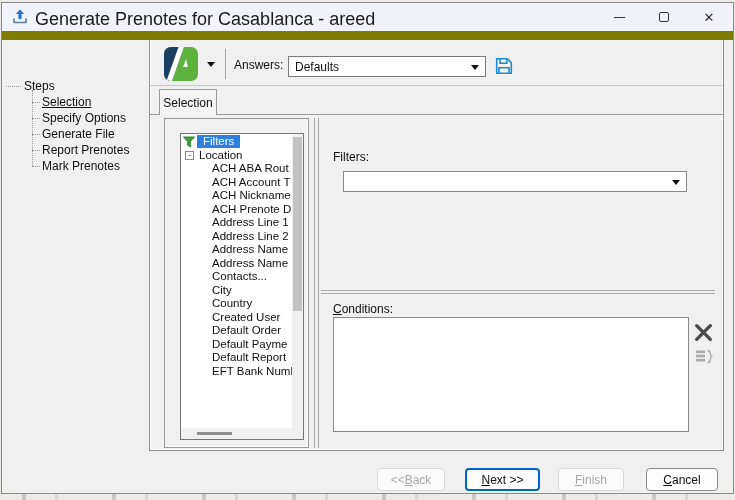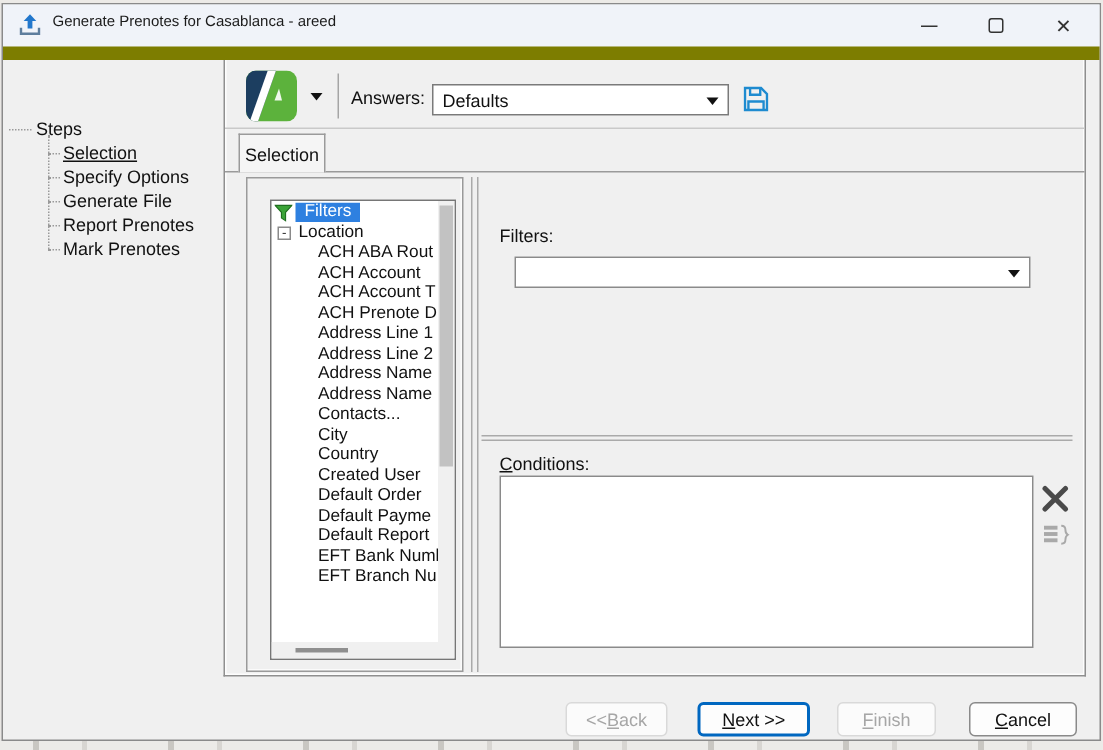--- a/index.html
+++ b/index.html
@@ -17,21 +17,21 @@
   }
 
   .window {
     position:absolute; left:1px; top:2px; width:733px; height:492px;
     background:#f0f0f0; border:1px solid #8a8a8a;
   }
 
   
   .titlebar { position:absolute; left:0; top:0; right:0; height:28px; background:#f0f3f9; }
   .title-icon { position:absolute; left:10px; top:6px; width:16px; height:16px; }
-  .title-text { position:absolute; left:33px; top:6px; font-size:10px; color:#1b1b1b; white-space:nowrap; }
+  .title-text { position:absolute; left:33px; top:6px; font-size:18px; color:#1b1b1b; white-space:nowrap; }
   .winbtn { position:absolute; top:0; width:34px; height:28px; display:flex; align-items:center; justify-content:center; color:#333; }
   .winbtn.min  { left:600px; }
   .winbtn.max  { left:645px; }
   .winbtn.close{ left:690px; }
   .glyph-min { width:11px; height:1px; background:#333; display:block; }
   .glyph-max { width:10px; height:10px; border:1.2px solid #333; border-radius:2px; display:block; }
   .glyph-close { font-size:13px; line-height:1; }
 
   .accent-bar { position:absolute; left:0; top:28px; right:0; height:9px; }
 
@@ -213,26 +213,26 @@
               <span class="flabel sel" style="background: rgb(46, 128, 224);">Filters</span>
             </div>
             <div class="frow r-node">
               <span class="expander">-</span>
               <span class="flabel">Location</span>
             </div>
             <div class="frow r-leaf">
               <span class="flabel">ACH ABA Rout</span>
             </div>
             <div class="frow r-leaf">
-              <span class="flabel">ACH Account</span>
-            </div>
-            <div class="frow r-leaf">
               <span class="flabel">ACH Account T</span>
             </div>
             <div class="frow r-leaf">
+              <span class="flabel">ACH Nickname</span>
+            </div>
+            <div class="frow r-leaf">
               <span class="flabel">ACH Prenote D</span>
             </div>
             <div class="frow r-leaf">
               <span class="flabel">Address Line 1</span>
             </div>
             <div class="frow r-leaf">
               <span class="flabel">Address Line 2</span>
             </div>
             <div class="frow r-leaf">
               <span class="flabel">Address Name</span>
@@ -256,23 +256,20 @@
               <span class="flabel">Default Order</span>
             </div>
             <div class="frow r-leaf">
               <span class="flabel">Default Payme</span>
             </div>
             <div class="frow r-leaf">
               <span class="flabel">Default Report</span>
             </div>
             <div class="frow r-leaf">
               <span class="flabel">EFT Bank Numb</span>
-            </div>
-            <div class="frow r-leaf">
-              <span class="flabel">EFT Branch Nu</span>
             </div>
           </div>
         <div class="vscroll">
             <div class="vthumb"></div>
           </div>
         <div class="hscroll">
             <div class="hthumb"></div>
           </div>
         <div class="scroll-corner"></div>
       </div>

